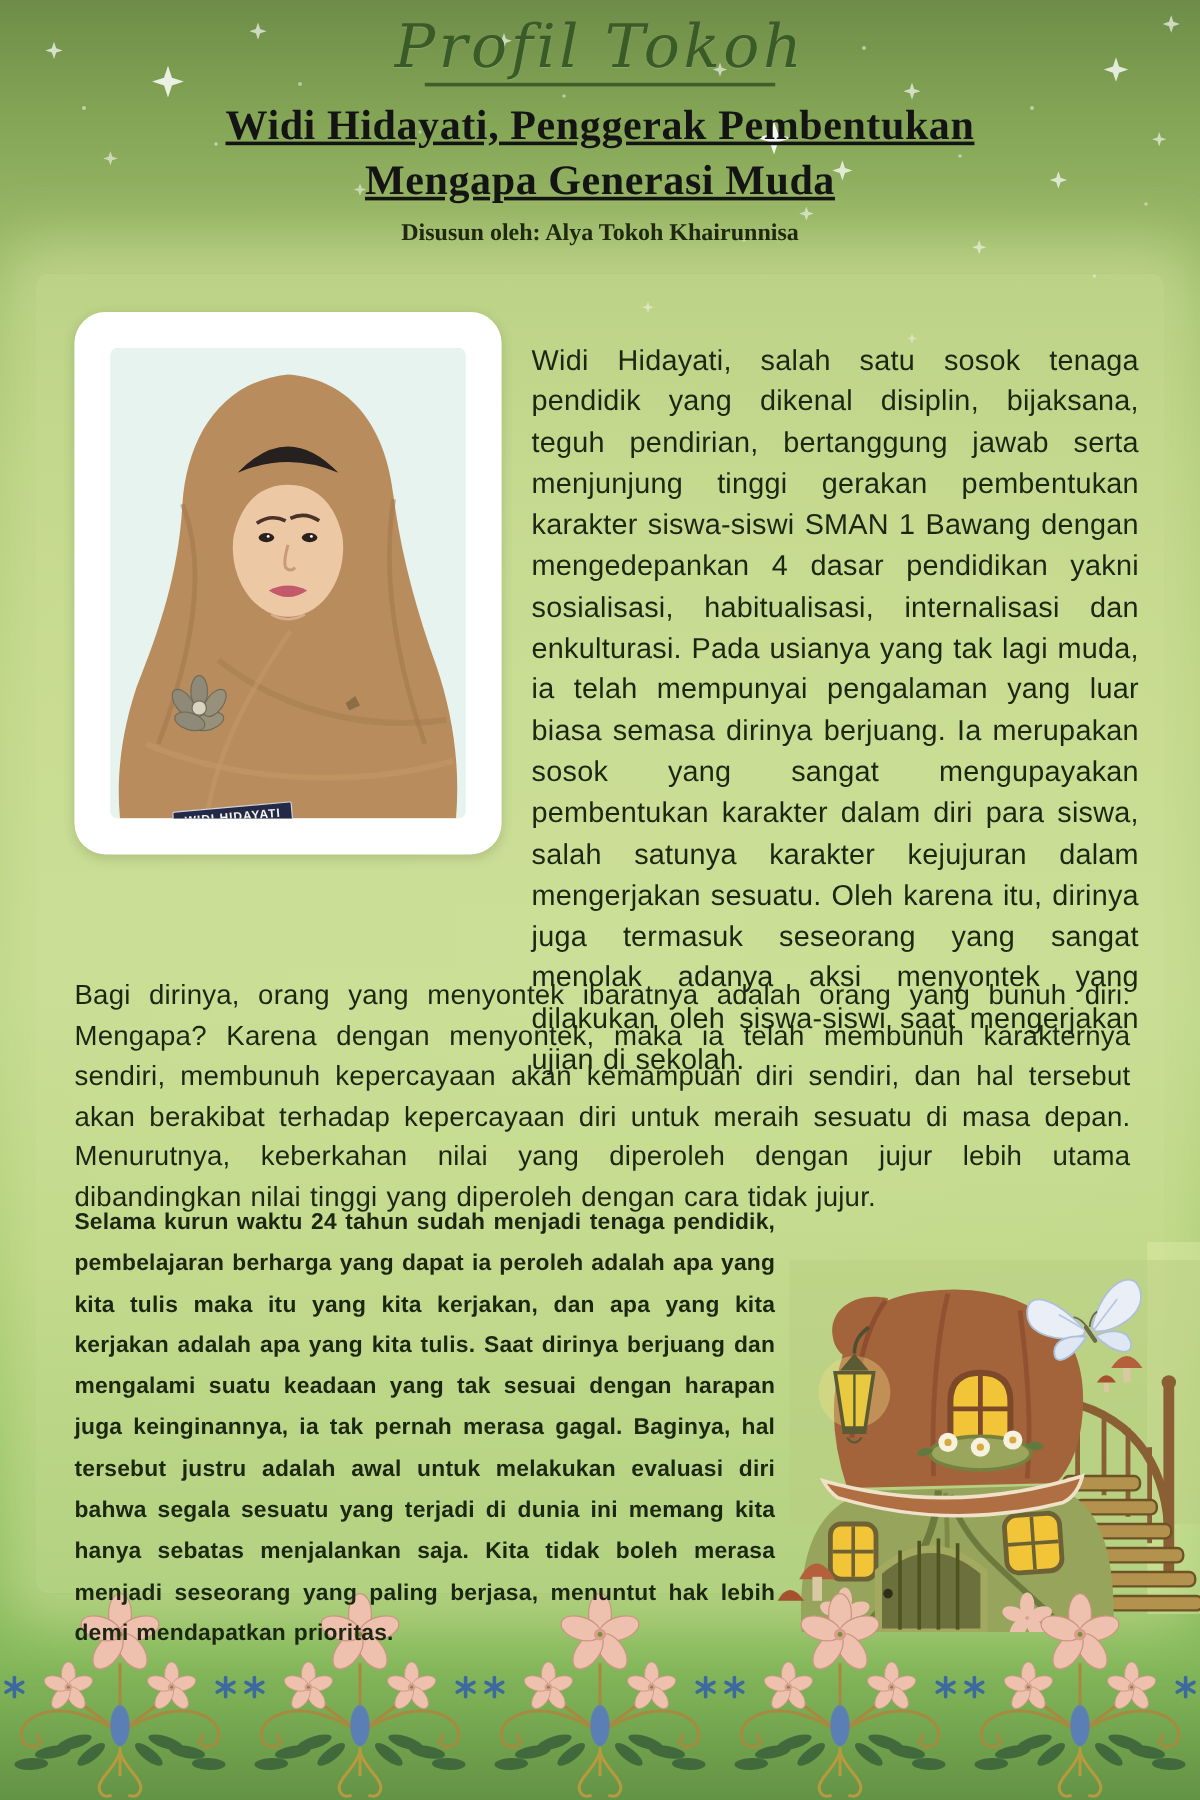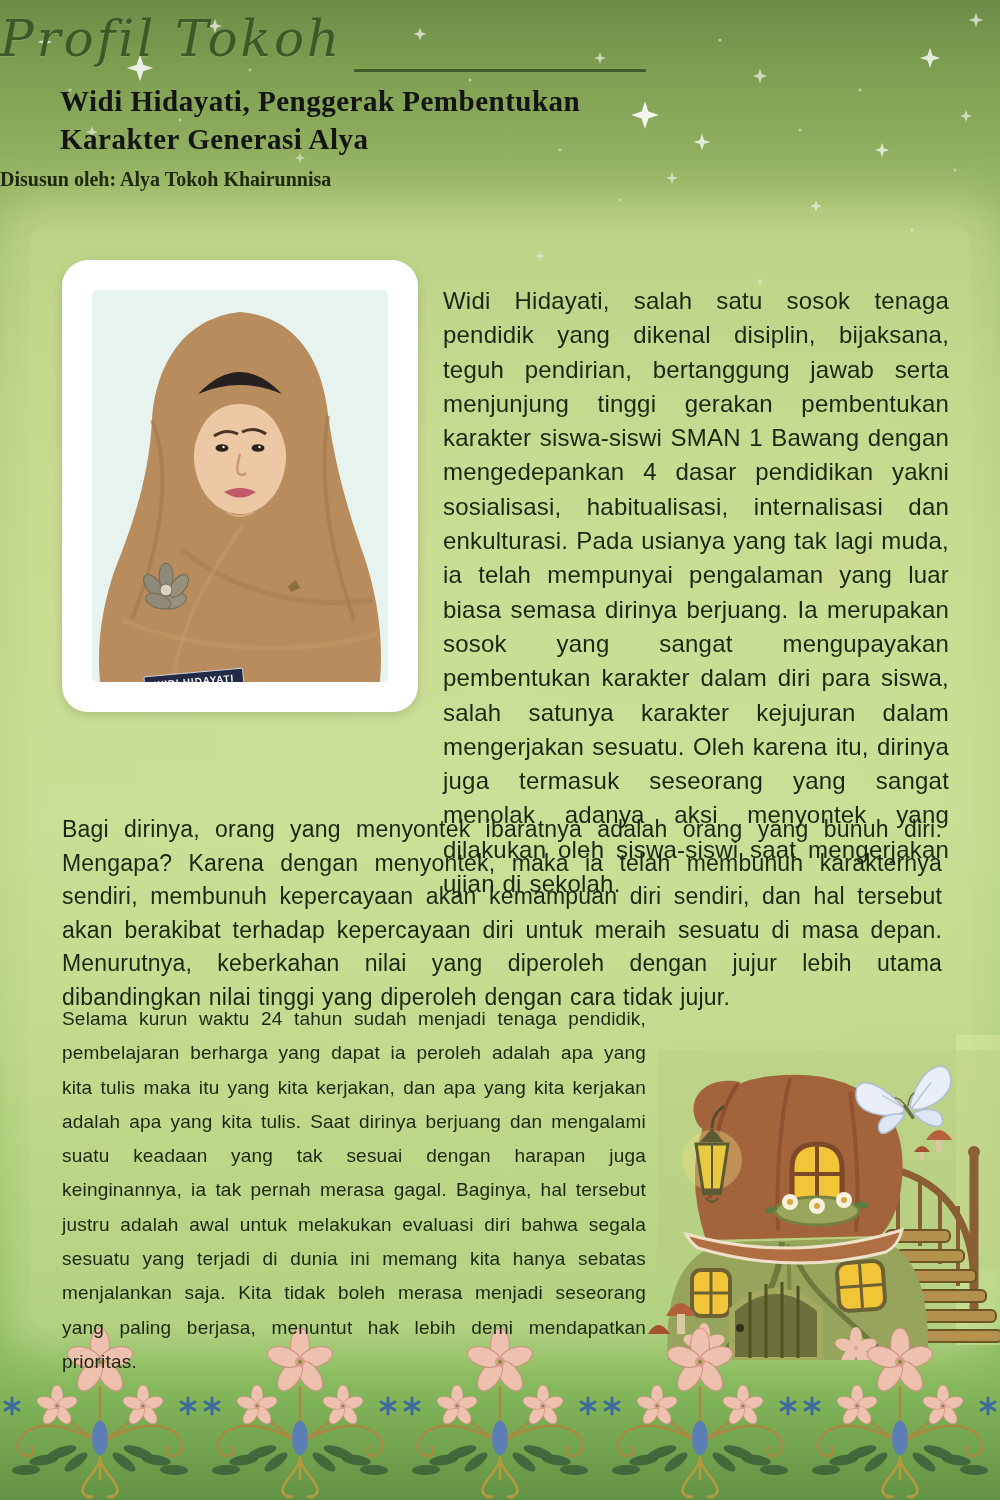--- a/index.html
+++ b/index.html
@@ -24,30 +24,30 @@
     position:absolute;right:0;top:1035px;width:44px;height:310px;
     background:rgba(225,238,170,0.40);z-index:1;
   }
   .bottom-shade{
     position:absolute;left:0;bottom:0;width:100%;height:120px;
     background:linear-gradient(180deg,rgba(30,70,25,0) 0%,rgba(30,70,25,0.22) 100%);
     z-index:1;
   }
   .sparkles{position:absolute;left:0;top:0;width:1000px;height:320px;z-index:2;pointer-events:none;}
 
-  .header{position:absolute;left:0;top:0;width:100%;text-align:left;z-index:5;}
+  .header{position:absolute;left:0;top:0;width:100%;text-align:center;z-index:5;}
   .kicker{
     font-family:"DejaVu Serif",serif;font-style:italic;font-weight:400;
     font-size:50px;line-height:1.1;margin-top:12px;color:#3a5a28;
     letter-spacing:3px;text-shadow:0 1px 1px rgba(255,255,255,0.15);
   }
   .kicker-underline{width:292px;height:3px;background:#3f5e2b;margin:2px auto 10px;}
   .title{
     font-family:"Liberation Serif",serif;font-weight:700;
-    font-size:29px;line-height:1.32;color:#141414;letter-spacing:0.5px;margin:0 60px;
+    font-size:35px;line-height:1.32;color:#141414;letter-spacing:0.5px;margin:0 60px;text-decoration:underline;
   }
   .byline{
     margin-top:9px;font-family:"Liberation Serif",serif;font-weight:700;
     font-size:20px;color:#20290f;
   }
 
   .photo-frame{
     position:absolute;left:62px;top:260px;width:356px;height:452px;
     background:#ffffff;border-radius:26px;z-index:5;
     box-shadow:0 3px 10px rgba(40,60,25,0.18);
@@ -63,21 +63,21 @@
     padding:3px 9px;transform:rotate(-5deg);border-radius:2px;
     font-family:"Liberation Sans",sans-serif;white-space:nowrap;
   }
 
   .para{
     position:absolute;z-index:6;color:#1c2713;
     text-align:justify;hyphens:none;letter-spacing:0.2px;word-spacing:1px;
   }
   .para-1{left:443px;top:260px;width:506px;font-size:24px;line-height:34.3px;}
   .para-2{left:62px;top:790px;width:880px;font-size:23px;line-height:33.5px;}
-  .para-3{left:62px;top:1002px;width:880px;font-size:19px;line-height:34.3px;}
+  .para-3{left:62px;top:1002px;width:880px;font-size:19px;line-height:34.3px;font-weight:bold;}
   .illu-spacer{float:right;width:296px;height:276px;margin-top:69px;}
 
   .house-illustration{position:absolute;left:640px;top:1048px;width:360px;height:312px;z-index:4;}
   .butterfly{position:absolute;left:854px;top:1056px;width:106px;height:100px;z-index:4;}
 
   .floral-border{
     position:absolute;left:0;top:1326px;width:1000px;height:174px;
     display:flex;z-index:5;pointer-events:none;
   }
   .floral-border svg{flex:0 0 200px;width:200px;height:174px;}
@@ -160,21 +160,21 @@
       <circle cx="912" cy="230" r="1.5" opacity="0.4"></circle>
         <circle cx="955" cy="170" r="1.4" opacity="0.45"></circle>
     </g>
   </svg>
 
   <div class="header">
     <div class="kicker">Profil Tokoh</div>
     <div class="kicker-underline"></div>
     <h1 class="title" style="margin-bottom:0;">
       <span style="display:block;">Widi Hidayati, Penggerak Pembentukan</span>
-      <span style="display:block;">Karakter Generasi Alya</span>
+      <span style="display:block;">Mengapa Generasi Muda</span>
     </h1>
     <div class="byline">Disusun oleh: Alya Tokoh Khairunnisa</div>
   </div>
 
   <div class="photo-frame">
     <div class="photo-inner">
       <svg viewBox="0 0 296 392" width="296" height="392">
         <rect x="0" y="0" width="296" height="392" fill="#e6f3ee"></rect>
 
         <path d="M148,22 C92,28 64,74 60,130 C57,186 42,232 22,282 C12,312 4,350 8,392 L288,392 C292,344 284,302 272,266 C254,216 242,170 236,124 C230,68 202,26 148,22 Z" fill="#b98c5e"></path>

